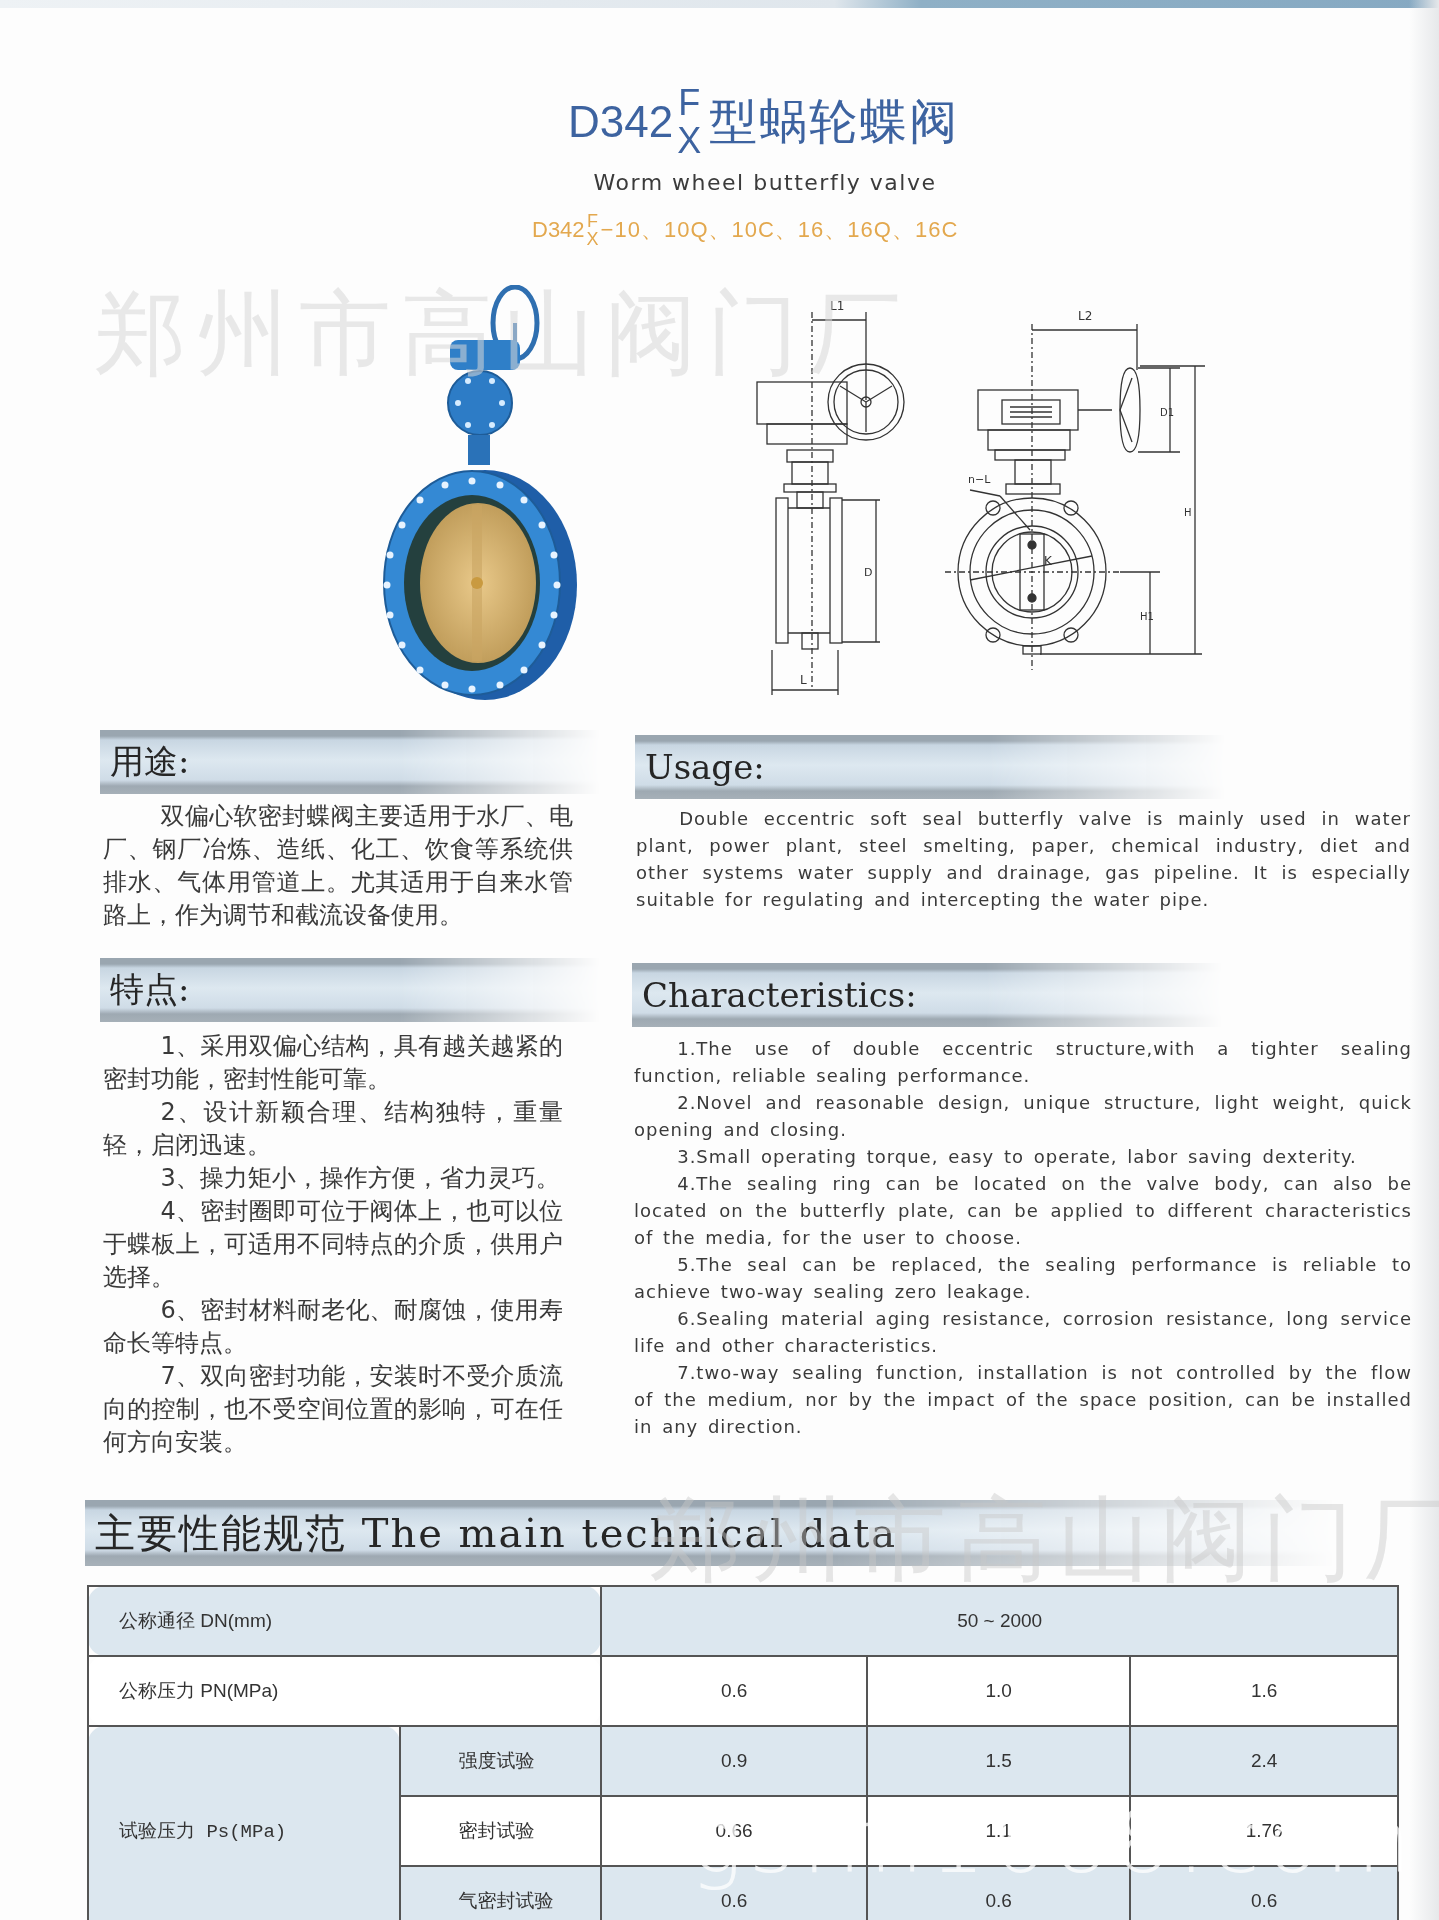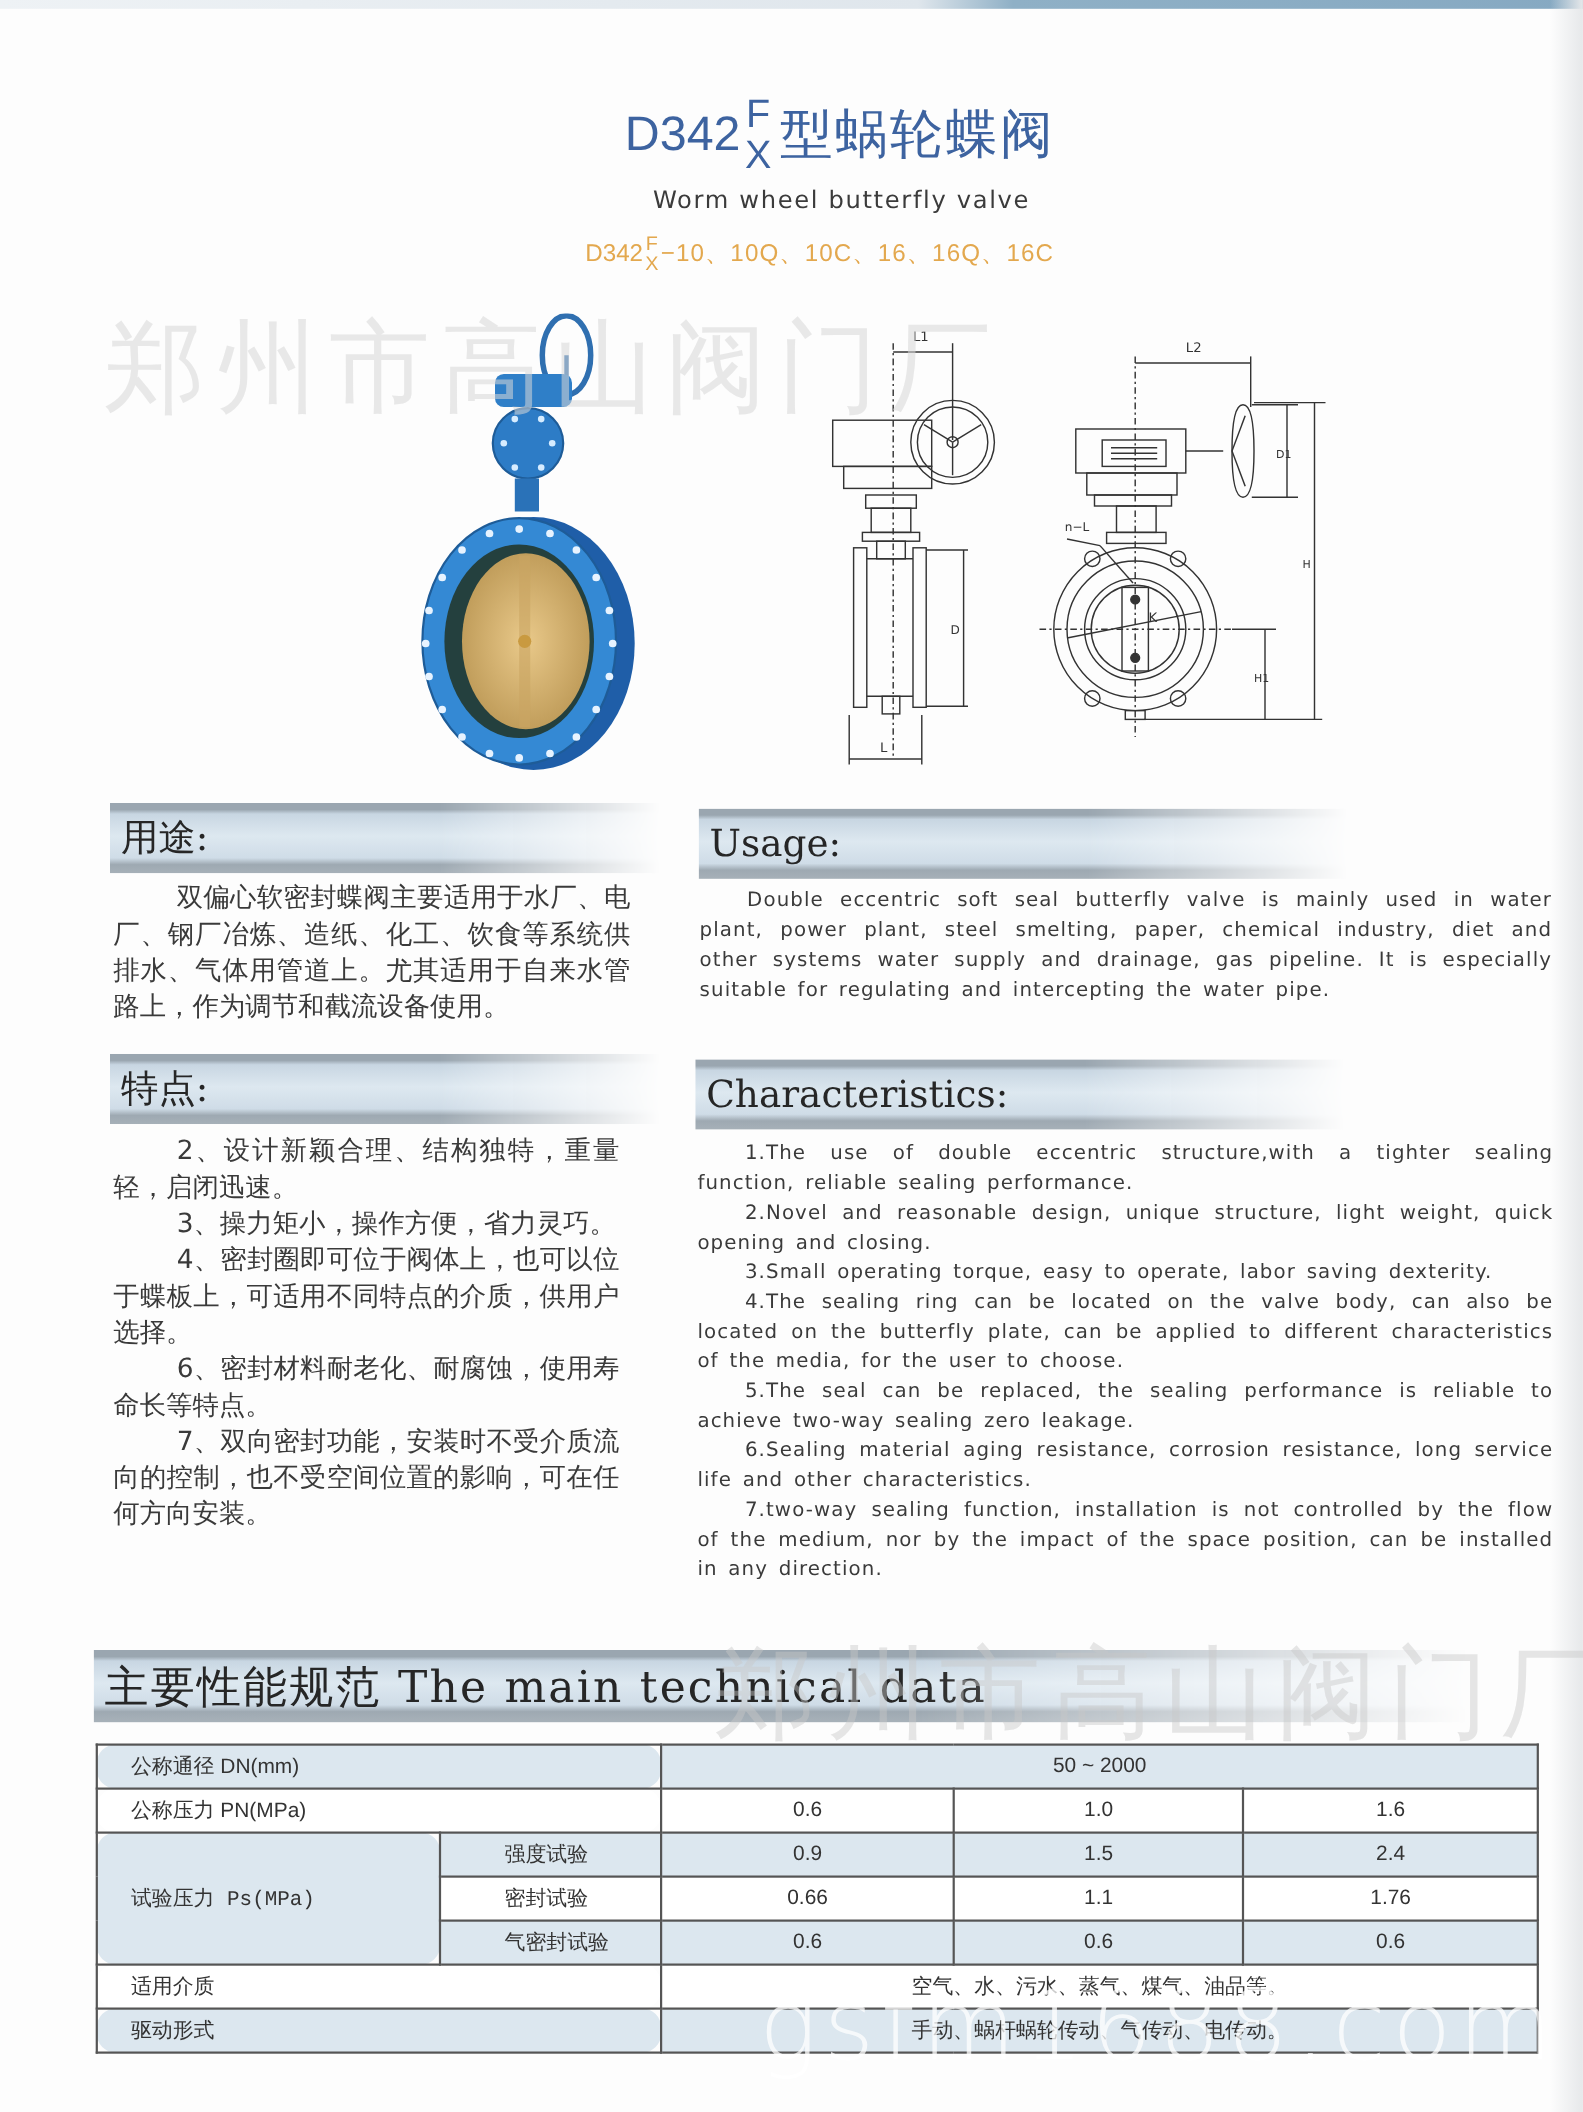--- a/index.html
+++ b/index.html
@@ -47,21 +47,21 @@
   .entext p { margin:0; text-indent:2.4em; }
   .cn-usage { left:103px; top:800px; width:470px; }
   .en-usage { left:636px; top:805px; width:775px; }
   .cn-char { left:103px; top:1030px; width:460px; }
   .en-char { left:634px; top:1035px; width:778px; }
   table.spec { position:absolute; left:87px; top:1585px; width:1312px; border-collapse:collapse;
                font-family:"Liberation Sans",sans-serif; font-size:19px; color:#333; }
   table.spec td { border:2px solid #555; height:38px; padding:0 18px; }
   table.spec tr.shade td { background:#dce7ef; }
   table.spec tr.white td { background:#ffffff; }
-  table.spec td.c { text-align:center; padding:0; }
+  table.spec td.c { text-align:center; padding:15px; }
   table.spec td.sub { text-align:left; padding-left:58px; }
   table.spec td.lbl { padding-left:30px;border-radius:17px; }
   table.spec td.shade { background:#dce7ef !important;font-family:Liberation Mono, monospace; }
 </style>
 </head>
 <body>
 
 <div class="topbar"></div>
 <div class="rightshade"></div>
 
@@ -231,20 +231,21 @@
   <p>Double eccentric soft seal butterfly valve is mainly used in water plant, power plant, steel smelting, paper, chemical industry, diet and other systems water supply and drainage, gas pipeline. It is especially suitable for regulating and intercepting the water pipe.</p>
 </div>
 
 <div class="sechead h-tedian">
   <span>特点:</span>
 </div>
 <div class="sechead h-char">
   <span>Characteristics:</span>
 </div>
 <div class="cntext cn-char">
+  <p>1、采用双偏心结构，具有越关越紧的密封功能，密封性能可靠。</p>
   <p>2、设计新颖合理、结构独特，重量轻，启闭迅速。</p>
   <p>3、操力矩小，操作方便，省力灵巧。</p>
   <p>4、密封圈即可位于阀体上，也可以位于蝶板上，可适用不同特点的介质，供用户选择。</p>
   <p>6、密封材料耐老化、耐腐蚀，使用寿命长等特点。</p>
   <p>7、双向密封功能，安装时不受介质流向的控制，也不受空间位置的影响，可在任何方向安装。</p>
 </div>
 <div class="entext en-char">
   <p>1.The use of double eccentric structure,with a tighter sealing function, reliable sealing performance.</p>
   <p>2.Novel and reasonable design, unique structure, light weight, quick opening and closing.</p>
   <p>3.Small operating torque, easy to operate, labor saving dexterity.</p>

